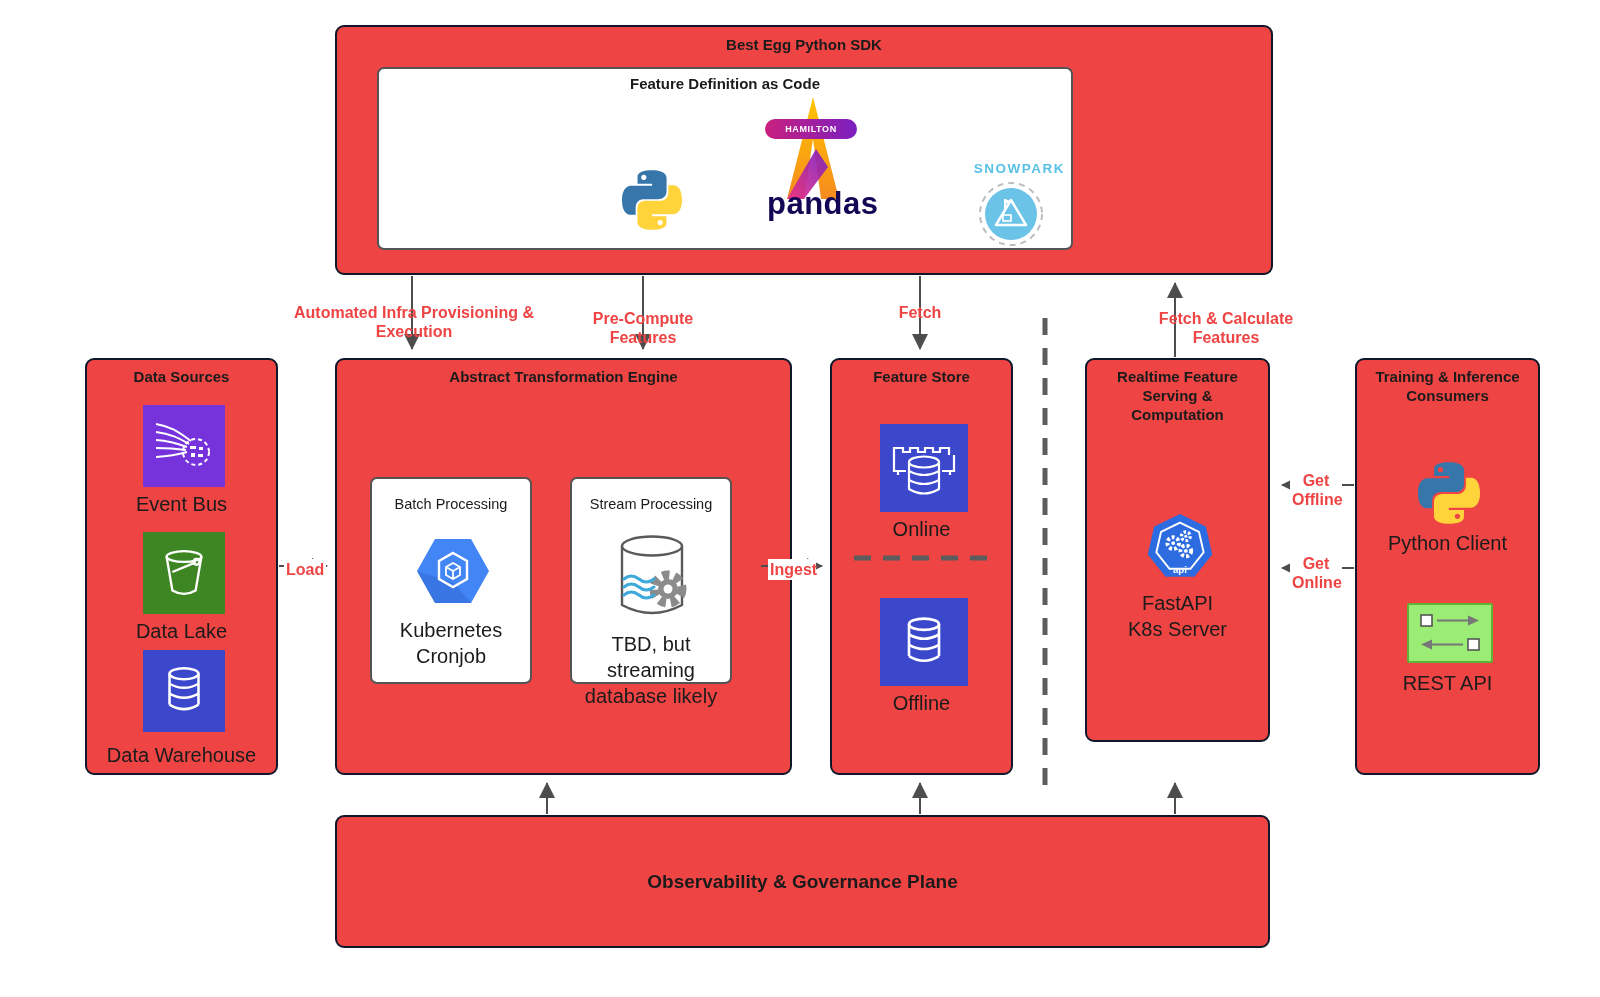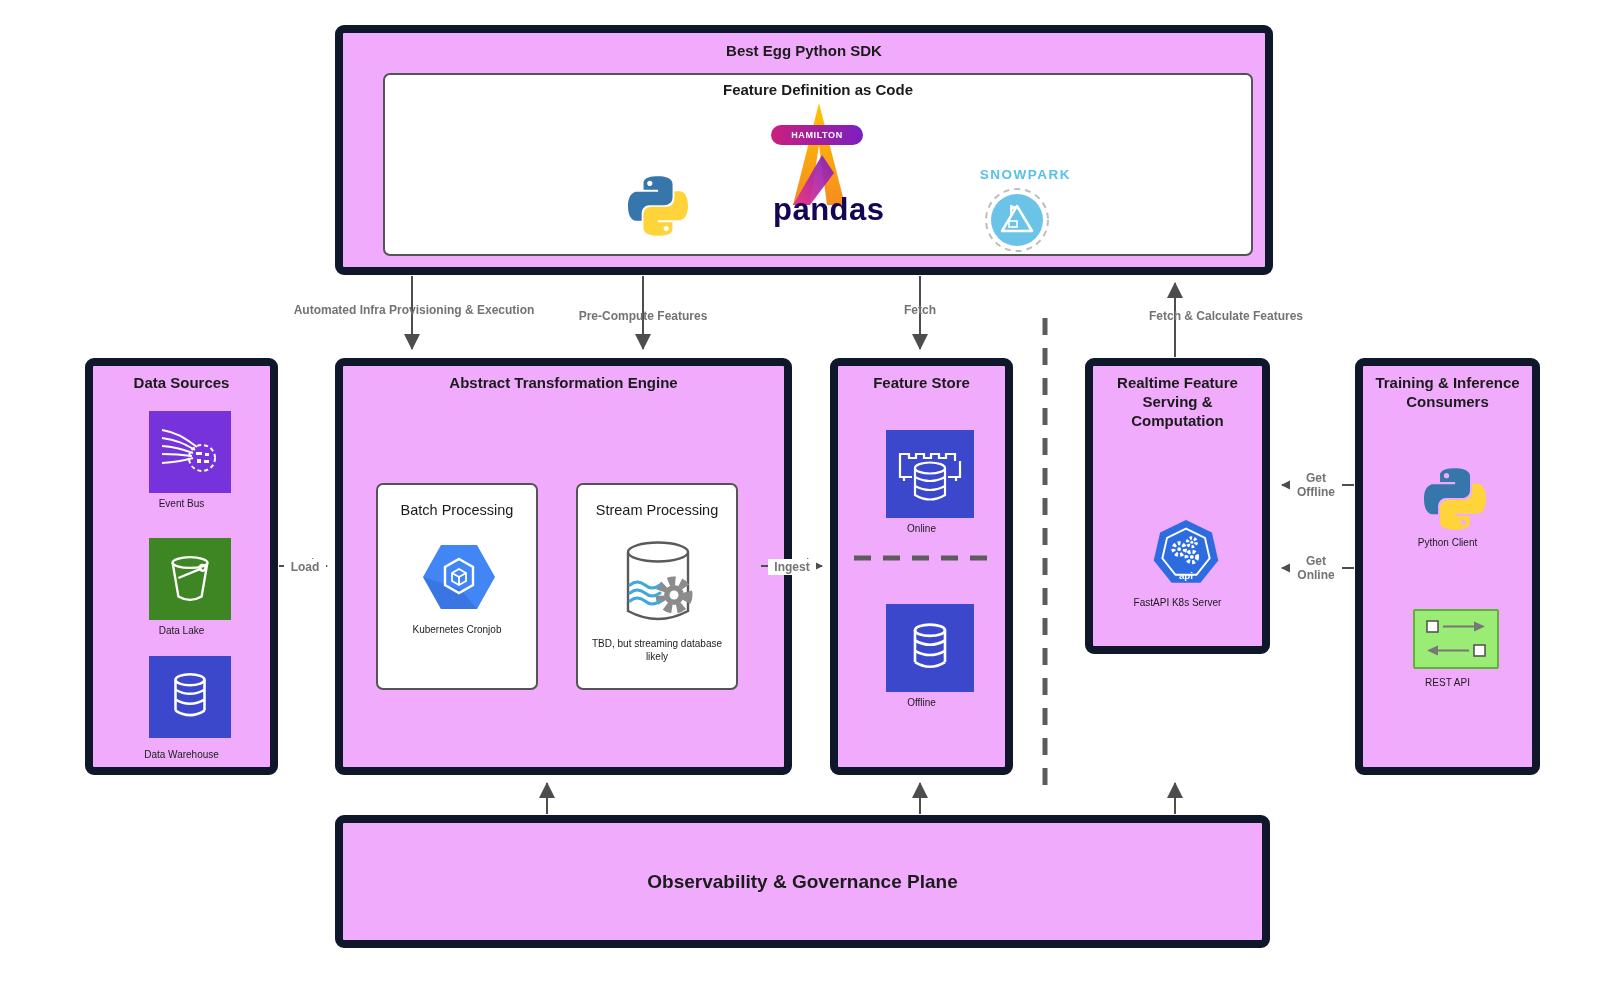--- a/index.html
+++ b/index.html
@@ -1,40 +1,40 @@
 <!DOCTYPE html>
 <html><head>
 <meta charset="utf-8">
 <style>
   html,body{margin:0;padding:0;background:#fff;}
   #canvas{position:relative;width:1600px;height:997px;background:#fff;overflow:hidden;
           font-family:"Liberation Sans",sans-serif;color:#1b1b1b;}
-  .box{position:absolute;background:#f0abfc;border:8px solid #0f172a;border-radius:9px;box-sizing:border-box;z-index:2;}
+  .box{position:absolute;background:#ef4444;border:2px solid #0f172a;border-radius:9px;box-sizing:border-box;z-index:2;}
   .sub-box{position:absolute;background:#fff;border:2px solid #545454;border-radius:7px;box-sizing:border-box;}
   .box-title{position:absolute;left:0;right:0;text-align:center;font-weight:bold;font-size:15px;line-height:1.25;}
-  .item-label{position:absolute;left:0;right:0;text-align:center;font-size:10px;line-height:1.3;}
+  .item-label{position:absolute;left:0;right:0;text-align:center;font-size:20px;line-height:1.3;}
   .tile{position:absolute;display:flex;align-items:center;justify-content:center;}
-  .flow-label{position:absolute;font-size:12px;font-weight:bold;text-align:center;z-index:6;line-height:1.2;color:#737373;}
+  .flow-label{position:absolute;font-size:16px;font-weight:bold;text-align:center;z-index:6;line-height:1.2;color:#ef4444;}
   .flow-label.on-line{background:#fff;padding:1px 2px;}
   #edges{position:absolute;left:0;top:0;z-index:5;pointer-events:none;}
   .pandas-word{font-weight:bold;font-size:31px;color:#130654;letter-spacing:0.5px;}
   .snowpark-text{font-weight:bold;font-size:13.5px;letter-spacing:1.5px;color:#59C1E5;text-align:right;}
   .hamilton-banner{position:absolute;left:-10px;top:24px;width:92px;height:20px;border-radius:10px;
       background:linear-gradient(90deg,#C9207E,#7A1FC0);display:flex;align-items:center;justify-content:center;
       color:#fff;font-size:9px;font-weight:bold;letter-spacing:.6px;}
   .rest-tile{position:absolute;background:#9BEC75;border:2px solid #5FB235;border-radius:2px;box-sizing:border-box;}
 </style>
 </head>
 <body>
 
 <div id="canvas">
 
   <div class="box" style="left:335px;top:25px;width:938px;height:250px;">
     <div class="box-title" style="top:9px;">Best Egg Python SDK</div>
-    <div class="sub-box" style="left:40px;top:40px;width:870px;height:183px;">
+    <div class="sub-box" style="left:40px;top:40px;width:696px;height:183px;">
       <div class="box-title" style="top:6px;">Feature Definition as Code</div>
 
       <div style="position:absolute;left:396px;top:26px;width:76px;height:104px;">
         <svg width="76" height="104" viewBox="0 0 76 104">
           <defs>
             <linearGradient id="og" x1="0" y1="0" x2="0" y2="1">
               <stop offset="0" stop-color="#FFC400"></stop>
                 <stop offset="1" stop-color="#F68B1F"></stop>
             </linearGradient>
             <linearGradient id="pg" x1="0" y1="1" x2="1" y2="0">
@@ -182,21 +182,21 @@
         <path d="M16 13 V47"></path>
           <path d="M48 13 V47"></path>
         <path d="M16 47 Q32 57 48 47"></path>
         <path d="M16 24 Q32 33 48 24"></path>
         <path d="M16 35 Q32 44 48 35"></path>
       </svg>
     </div>
     <div class="item-label" style="top:330px;">Offline</div>
   </div>
 
-  <div class="box" style="left:1085px;top:358px;width:185px;height:296px;">
+  <div class="box" style="left:1085px;top:358px;width:185px;height:384px;">
     <div class="box-title" style="top:8px;"><span style="display:inline-block;width:140px;">Realtime Feature Serving &amp; Computation</span></div>
     <svg style="position:absolute;left:58px;top:152px;" width="70" height="70" viewBox="0 0 72 72">
       <polygon points="36,2 62.6,14.8 69.2,43.6 50.8,66.6 21.2,66.6 2.8,43.6 9.4,14.8" fill="#2D6BE0"></polygon>
       <polygon points="36,11 55.5,20.4 60.3,41.5 46.8,58.4 25.2,58.4 11.7,41.5 16.5,20.4" fill="none" stroke="#fff" stroke-width="2"></polygon>
       <g>
         <circle cx="29" cy="32" r="6" fill="none" stroke="#fff" stroke-width="4" stroke-dasharray="3 2.2"></circle>
         <circle cx="29" cy="32" r="2" fill="#fff"></circle>
         <circle cx="42" cy="25" r="4.5" fill="none" stroke="#fff" stroke-width="3.4" stroke-dasharray="2.6 2"></circle>
         <circle cx="42" cy="25" r="1.6" fill="#fff"></circle>
         <circle cx="42" cy="40" r="5.5" fill="none" stroke="#fff" stroke-width="4" stroke-dasharray="3 2.2"></circle>

